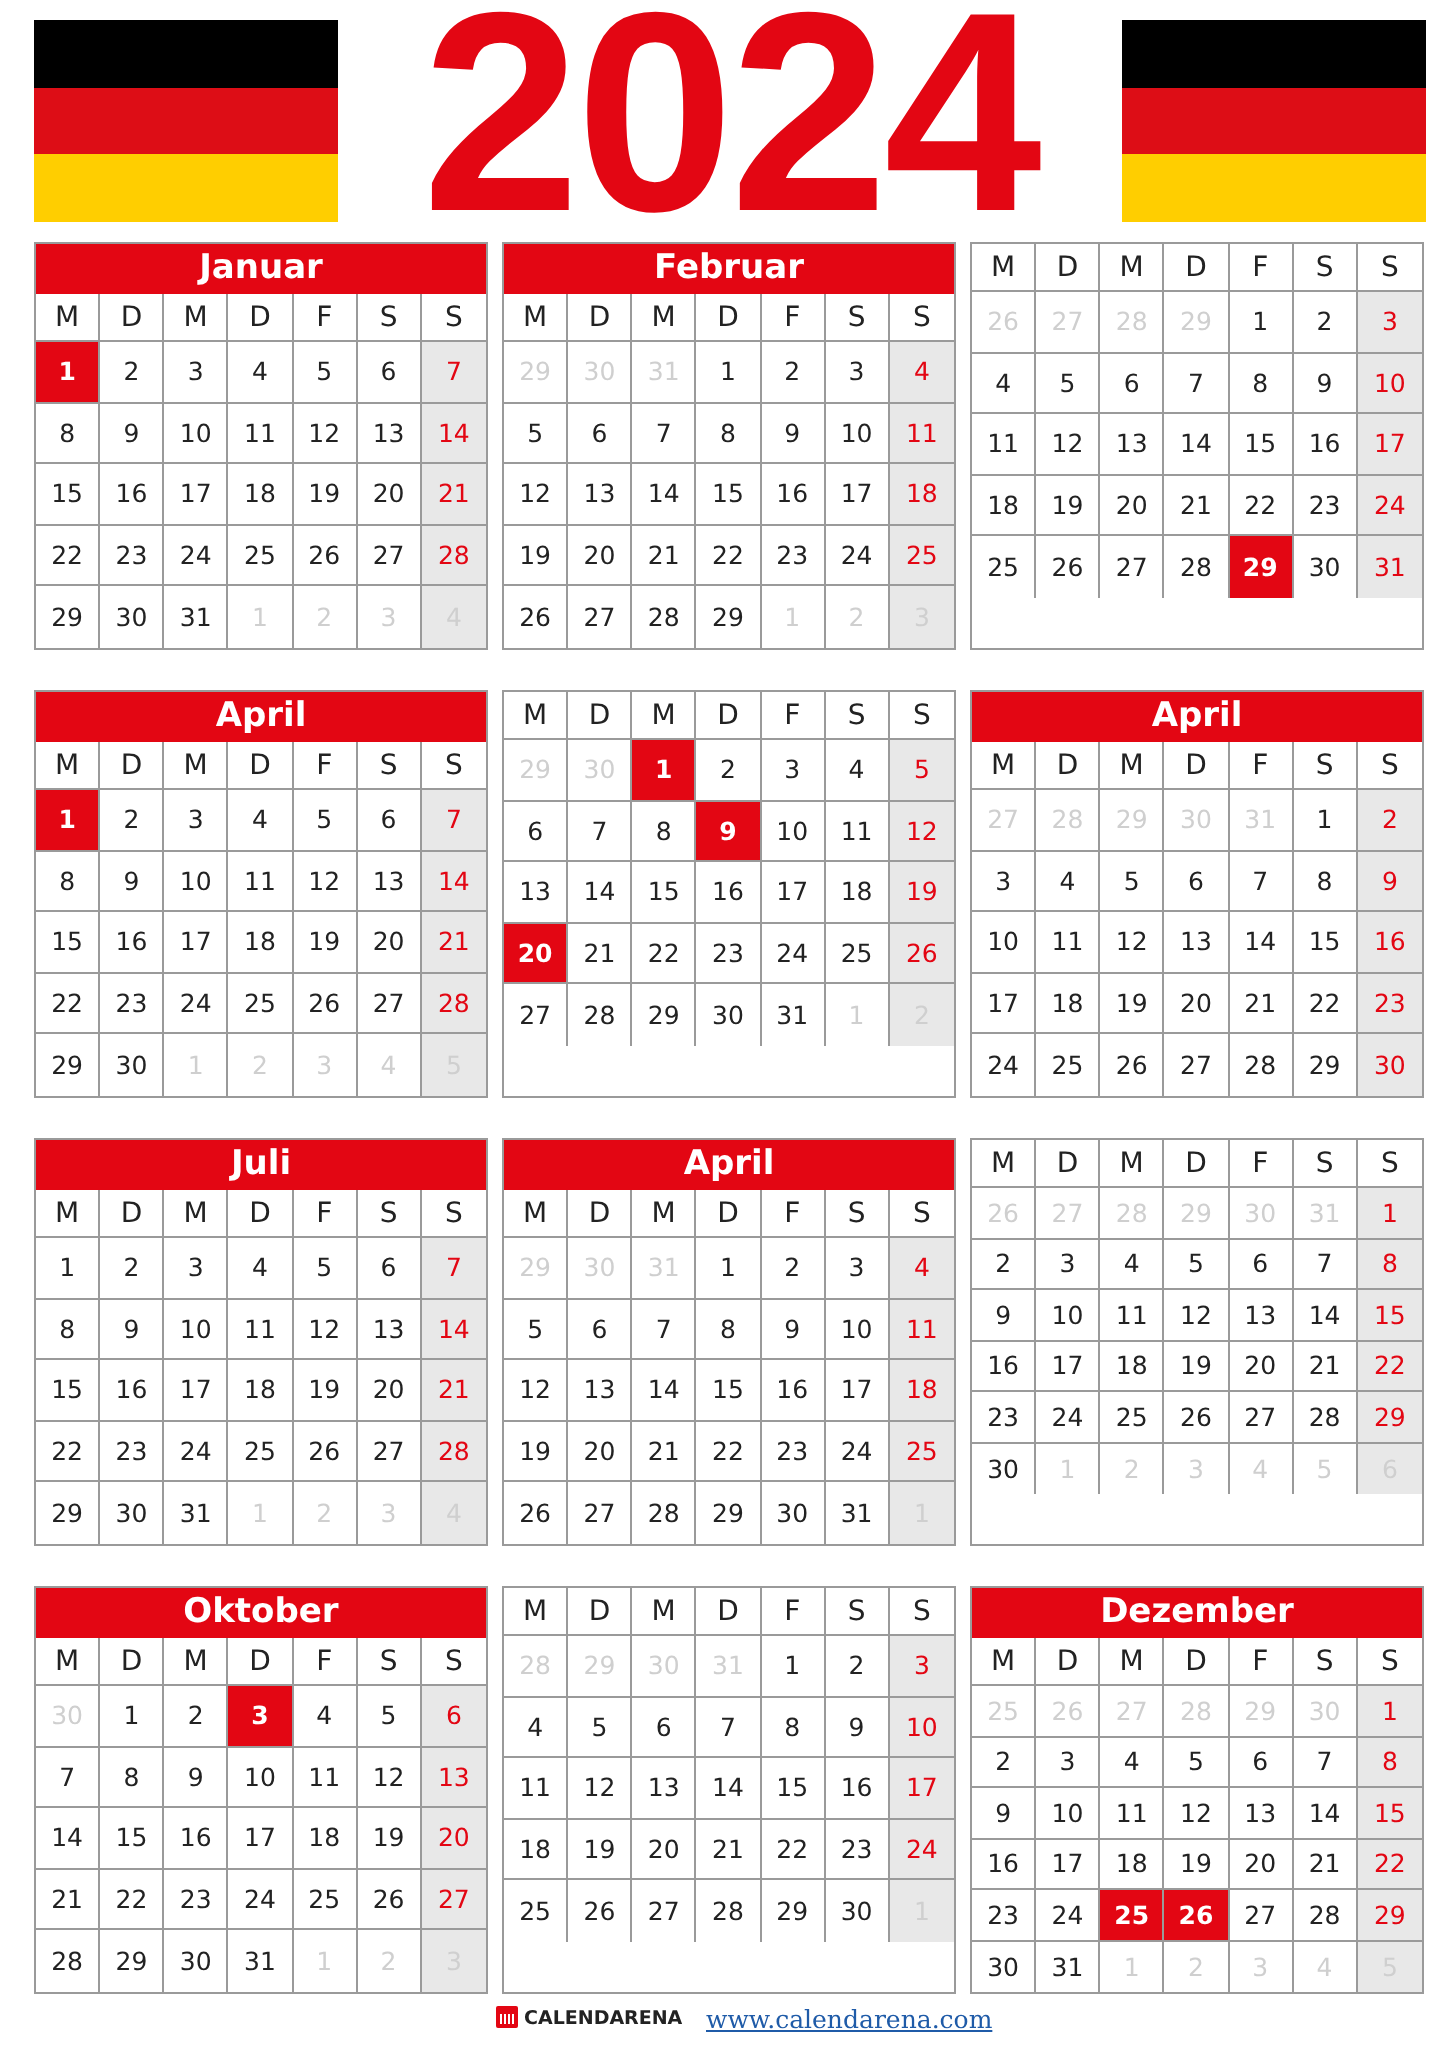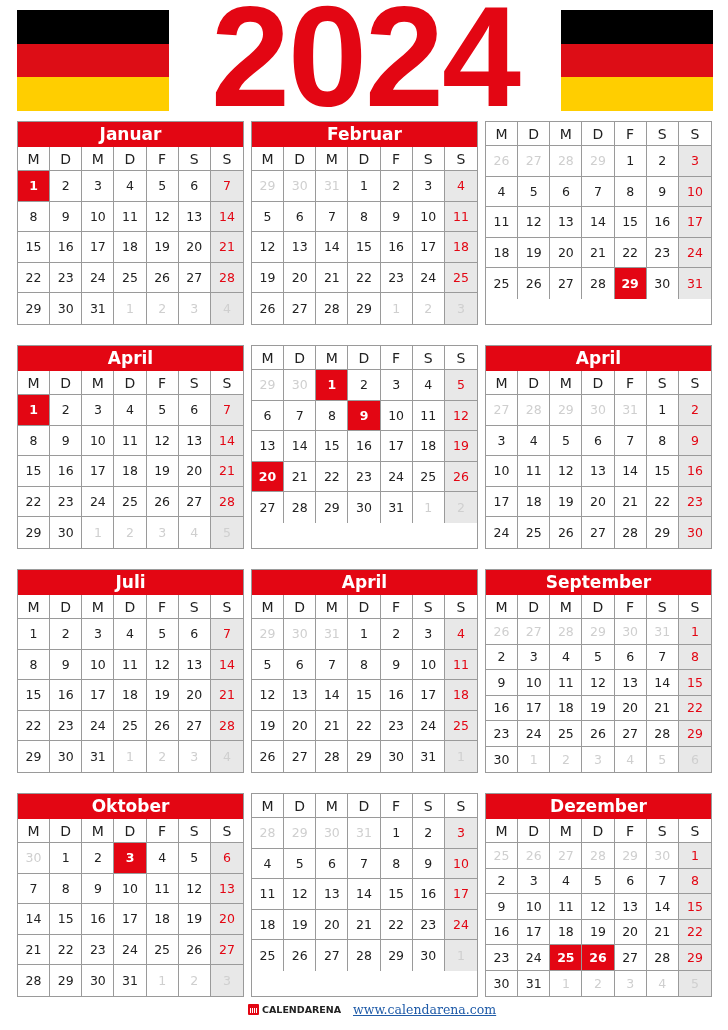--- a/index.html
+++ b/index.html
@@ -442,21 +442,20 @@
         <div class="cell lastrow" style="height: 30.6px;">26</div>
         <div class="cell lastrow" style="height: 30.6px;">27</div>
         <div class="cell lastrow" style="height: 30.6px;">28</div>
         <div class="cell lastrow" style="height: 30.6px;">29</div>
         <div class="cell lastrow" style="height: 30.6px;">30</div>
         <div class="cell lastrow" style="height: 30.6px;">31</div>
         <div class="cell sun other lastrow" style="height: 30.6px;">1</div>
       </div>
     </div>
     <div class="month" style="left: 485px; top: 569px;">
-      <div class="month-header">September</div>
       <div class="grid">
         <div class="wd">M</div>
         <div class="wd">D</div>
         <div class="wd">M</div>
         <div class="wd">D</div>
         <div class="wd">F</div>
         <div class="wd">S</div>
         <div class="wd">S</div>
       </div>
       <div class="grid">

